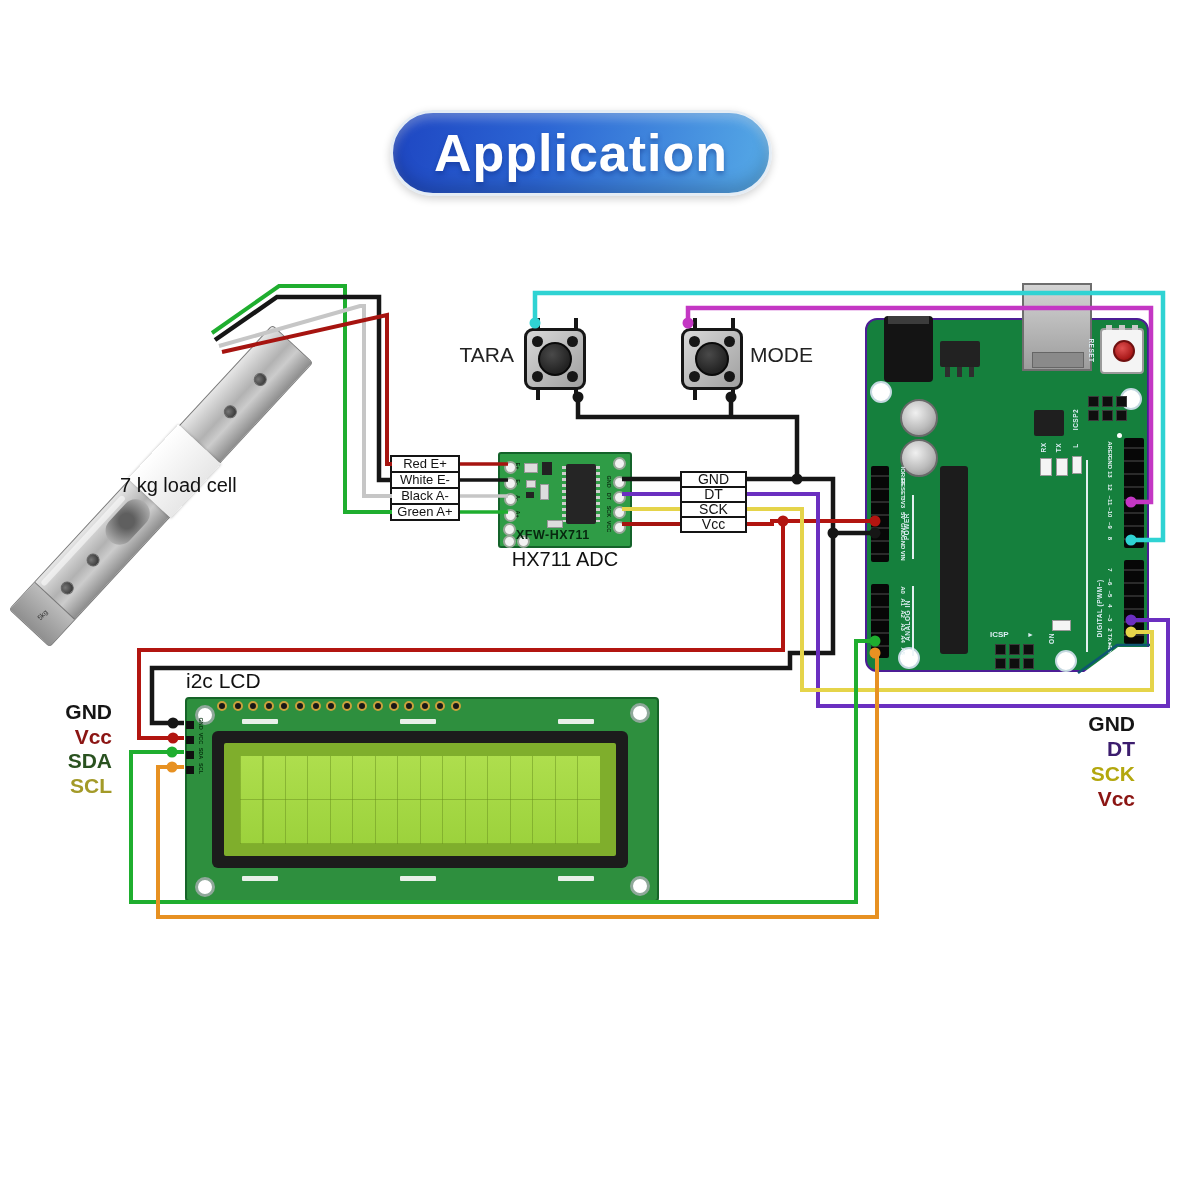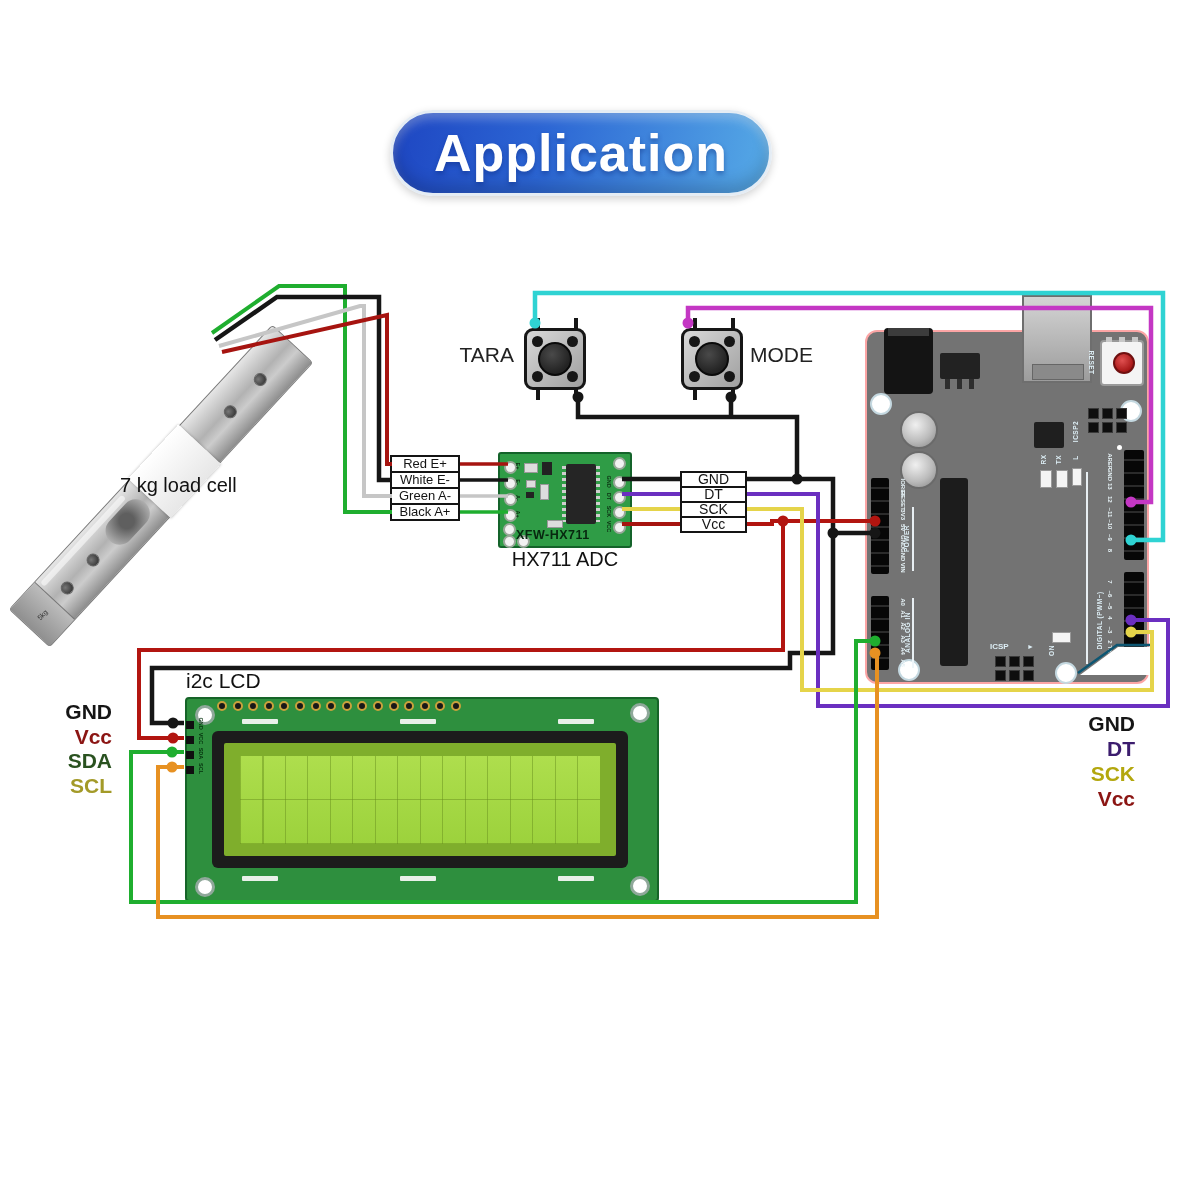--- a/index.html
+++ b/index.html
@@ -22,22 +22,22 @@
   .cnr{position:absolute;width:11px;height:11px;border-radius:50%;background:#161616;}
   .plunger{position:absolute;left:11px;top:11px;width:30px;height:30px;border-radius:50%;
            background:radial-gradient(circle at 40% 35%,#4a4a4a,#222 70%);border:2px solid #0a0a0a;}
   .btn-label{position:absolute;font-size:21px;color:#222;text-align:right;}
   
   .hx{position:absolute;left:498px;top:452px;width:130px;height:92px;background:#2f9c46;
       border:2px solid #14632a;border-radius:3px;}
   .pad{position:absolute;width:9px;height:9px;border-radius:50%;background:#f2f2f2;border:2px solid #9aa89a;}
   .smd{position:absolute;}
   
-  .board{position:absolute;left:865px;top:330px;width:280px;height:350px;background:#737373;
-         border:2px solid #fca5a5;border-radius:12px;}
+  .board{position:absolute;left:865px;top:318px;width:280px;height:350px;background:#15803d;
+         border:2px solid #4c1d95;border-radius:12px;}
   .hole{position:absolute;width:18px;height:18px;border-radius:50%;background:#fff;border:2px solid #c4d8e0;}
   .pinstrip{position:absolute;background:repeating-linear-gradient(180deg,#070707 0 9px,#2b2b2b 9px 11px,#070707 11px 13px);
             border-radius:2px;}
   .pincol{position:absolute;display:flex;flex-direction:column;color:#e6f2f6;font-size:6px;font-weight:bold;}
   .pincol span{display:flex;align-items:center;justify-content:center;height:var(--rh,13px);transform:rotate(90deg);white-space:nowrap;}
   .vlabel{position:absolute;display:flex;align-items:center;justify-content:center;color:#ddeef5;font-size:6.5px;font-weight:bold;letter-spacing:.5px;}
   .vlabel>span{transform:rotate(-90deg);white-space:nowrap;}
   .vlabel.cw>span{transform:rotate(90deg);}
   .led{position:absolute;background:#f4f4f4;border:1px solid #999;}
   .icspgrid{position:absolute;display:grid;grid-template-columns:repeat(3,1fr);gap:3px;}
@@ -125,24 +125,24 @@
   </div>
   <div class="btn-label" style="left:750px;top:343px;">MODE</div>
 
   <div class="wbox" style="left:390px;top:455px;width:66px;height:14px;font-size:13px;line-height:14px;">
       <span>Red E+</span>
     </div>
   <div class="wbox" style="left:390px;top:471px;width:66px;height:14px;font-size:13px;line-height:14px;">
       <span>White E-</span>
     </div>
   <div class="wbox" style="left:390px;top:487px;width:66px;height:14px;font-size:13px;line-height:14px;">
-      <span>Green A-</span>
+      <span>Black A-</span>
     </div>
   <div class="wbox" style="left:390px;top:503px;width:66px;height:14px;font-size:13px;line-height:14px;">
-      <span>Black A+</span>
+      <span>Green A+</span>
     </div>
 
   <div class="hx">
     <div style="position:absolute;left:66px;top:10px;width:30px;height:60px;background:#252525;border-radius:2px;"></div>
     <div style="position:absolute;left:62px;top:12px;width:4px;height:56px;background:repeating-linear-gradient(180deg,#cfcfcf 0 3px,#2f9c46 3px 6px);"></div>
     <div style="position:absolute;left:96px;top:12px;width:4px;height:56px;background:repeating-linear-gradient(180deg,#cfcfcf 0 3px,#2f9c46 3px 6px);"></div>
     <span class="pad" style="left:4px;top:7px;"></span>
     <span class="pad" style="left:4px;top:23px;"></span>
     <span class="pad" style="left:4px;top:39px;"></span>
     <span class="pad" style="left:4px;top:55px;"></span>

